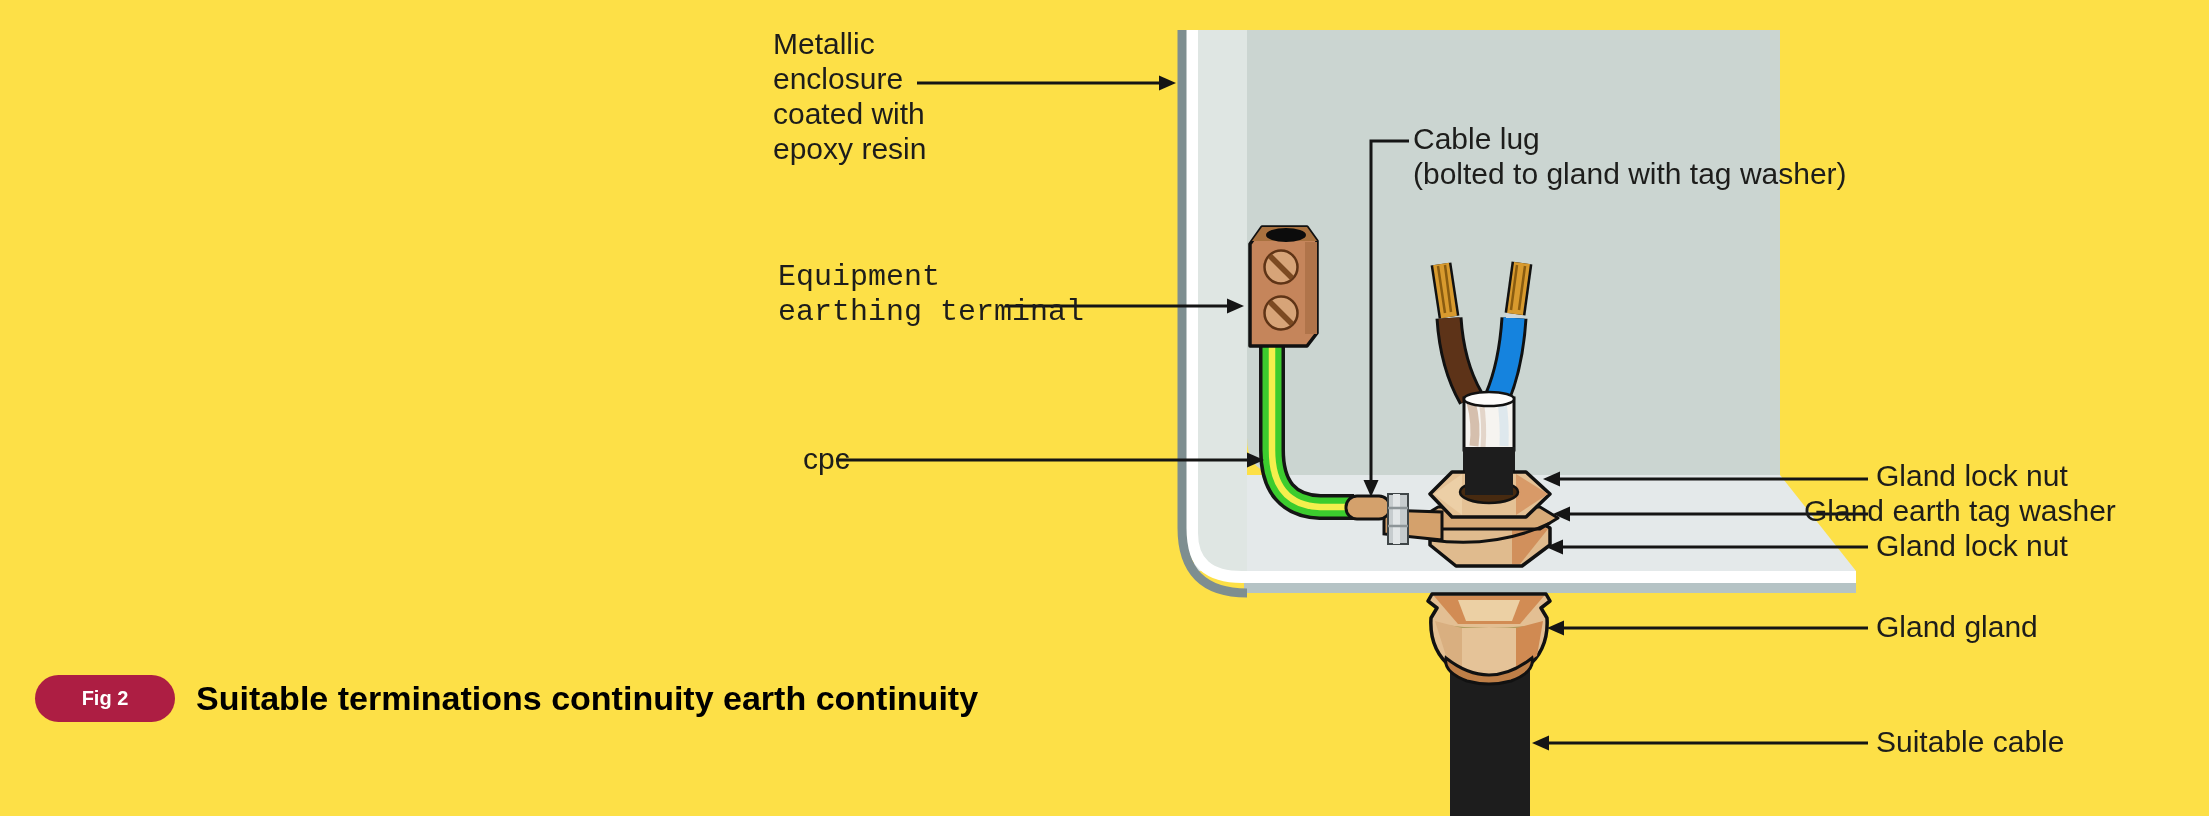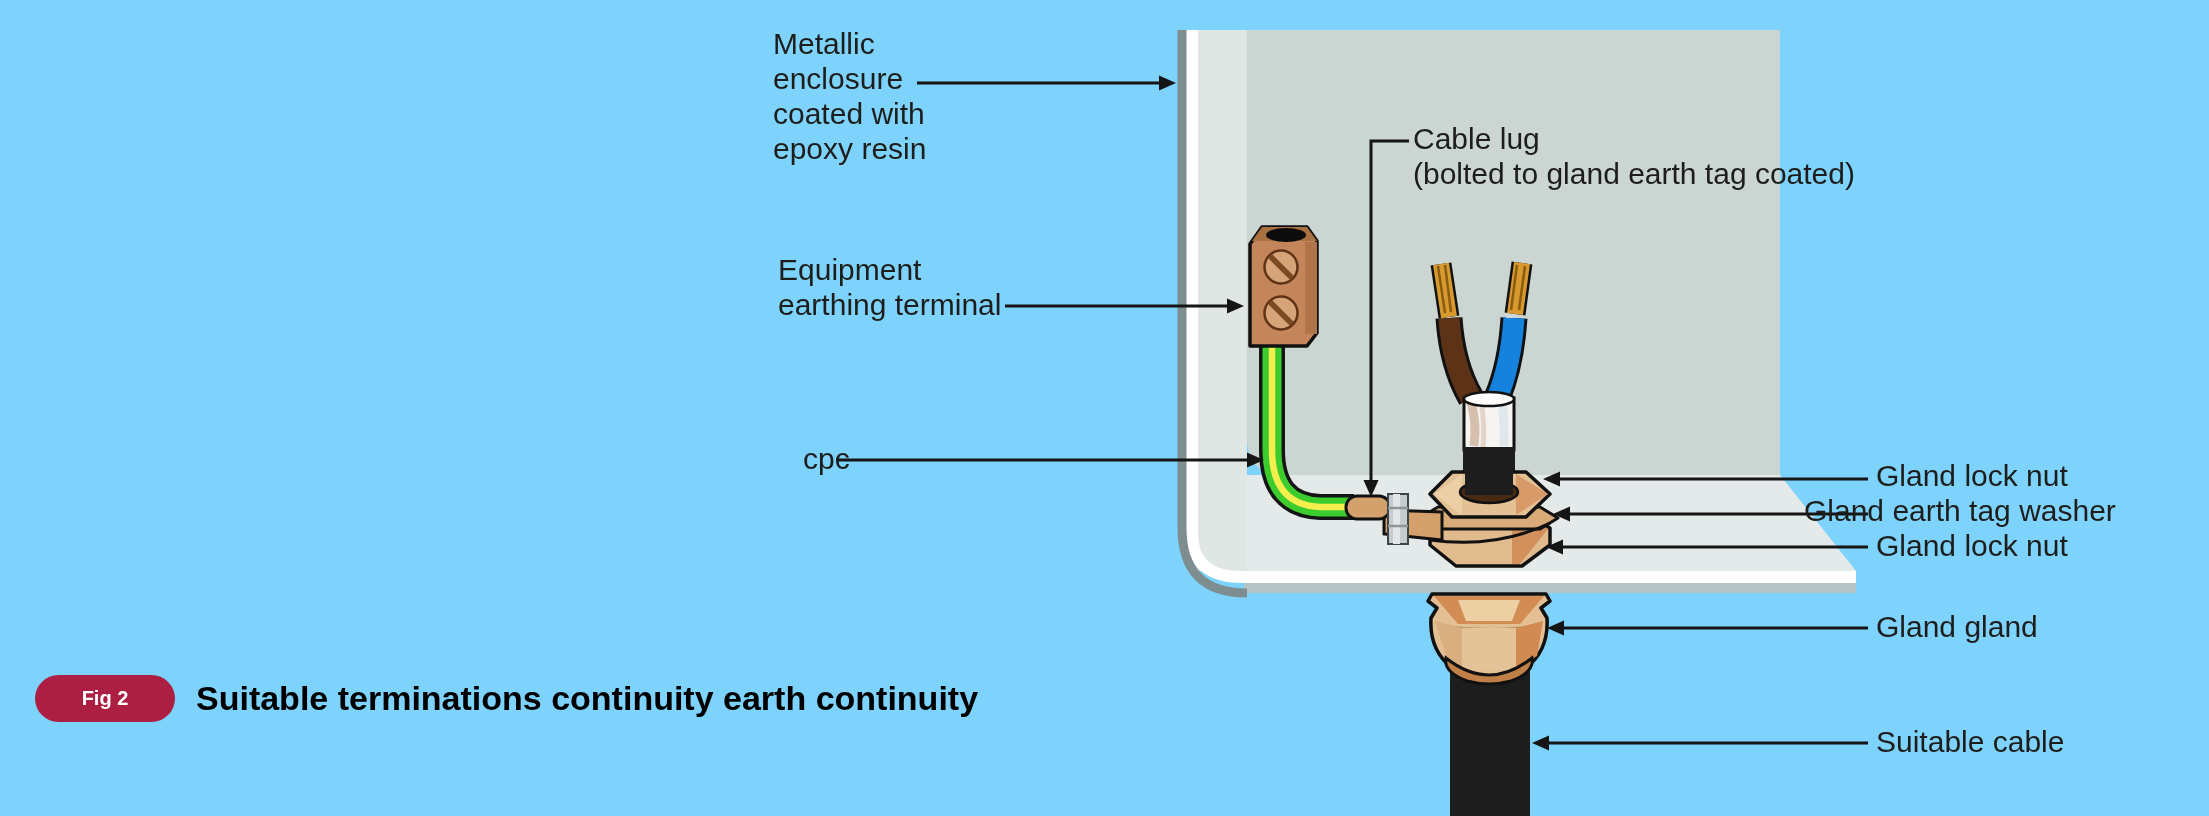--- a/index.html
+++ b/index.html
@@ -1,19 +1,19 @@
 <!DOCTYPE html>
 <html><head>
 <meta charset="utf-8">
 <style>
   html,body{margin:0;padding:0;background:#ffffff;}
   #app{
     position:relative;
     width:2209px;height:816px;
-    background:#7dd3fc;
+    background:#fde047;
     overflow:hidden;
     font-family:"Liberation Sans", sans-serif;
   }
   #diagram-svg{position:absolute;left:0;top:0;}
   .lbl{
     position:absolute;
     font-size:30px;
     line-height:35px;
     color:#1d1d1b;
     white-space:pre-line;
@@ -181,27 +181,27 @@
       <line x1="1868" y1="743" x2="1548" y2="743"></line>
       <polygon points="1532,743 1549,735.5 1549,750.5" stroke="none"></polygon>
     </g>
   </svg>
 
   <div class="lbl" style="left:773px;top:26px;">Metallic
 enclosure
 coated with
 epoxy resin</div>
 
-  <div class="lbl" style="left:778px;top:252px;">Equipment
+  <div class="lbl" style="left:778px;top:260px;font-family:Liberation Mono, monospace;">Equipment
 earthing terminal</div>
 
   <div class="lbl" style="left:803px;top:441px;">cpc</div>
 
   <div class="lbl" style="left:1413px;top:121px;">Cable lug
-(bolted to gland earth tag coated)</div>
+(bolted to gland with tag washer)</div>
 
   <div class="lbl lbl-right" style="left:1876px;top:458px;">Gland lock nut</div>
 
   <div class="lbl lbl-right" style="left:1772px;top:493px;margin-left:32px;">Gland earth tag washer</div>
 
   <div class="lbl lbl-right" style="left:1876px;top:528px;">Gland lock nut</div>
 
   <div class="lbl lbl-right" style="left:1876px;top:609px;">Gland gland</div>
 
   <div class="lbl lbl-right" style="left:1876px;top:724px;">Suitable cable</div>

